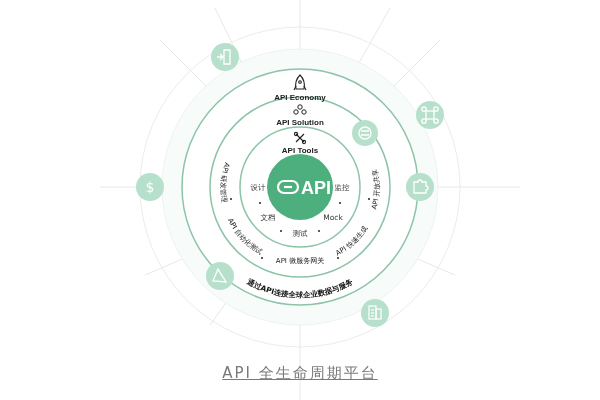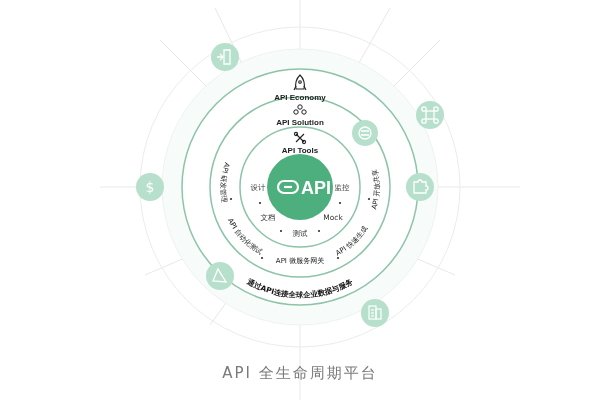--- a/index.html
+++ b/index.html
@@ -1,18 +1,18 @@
 <!DOCTYPE html>
 <html><head>
 <meta charset="utf-8">
 <style>
   html, body { margin:0; padding:0; background:#ffffff; }
   body { width:600px; height:400px; position:relative; overflow:hidden; font-family:"DejaVu Sans", sans-serif; }
   svg { position:absolute; left:0; top:0; }
-  .caption { position:absolute; left:0; width:600px; top:364px; text-align:center; font-size:15px; color:#7a7a7a; letter-spacing:2px; }
+  .caption { position:absolute; left:0; width:600px; top:364px; text-align:center; font-size:15px; color:#7a7a7a; letter-spacing:2px;text-decoration:underline; }
 </style>
 </head>
 <body>
 
 <svg width="600" height="400" viewBox="0 0 600 400">
   <defs>
     <path id="arc-left-top" d="M 232 168 A 72 72 0 0 1 ... "></path>
     <path id="solLeft" d="M 226 160 A 76 76 0 0 0 268 258" fill="none"></path>
     <path id="solRight" d="M 332 258 A 76 76 0 0 0 374 160" fill="none"></path>
     <path id="solBottom" d="M 245 248 A 76 76 0 0 0 355 248" fill="none"></path>

